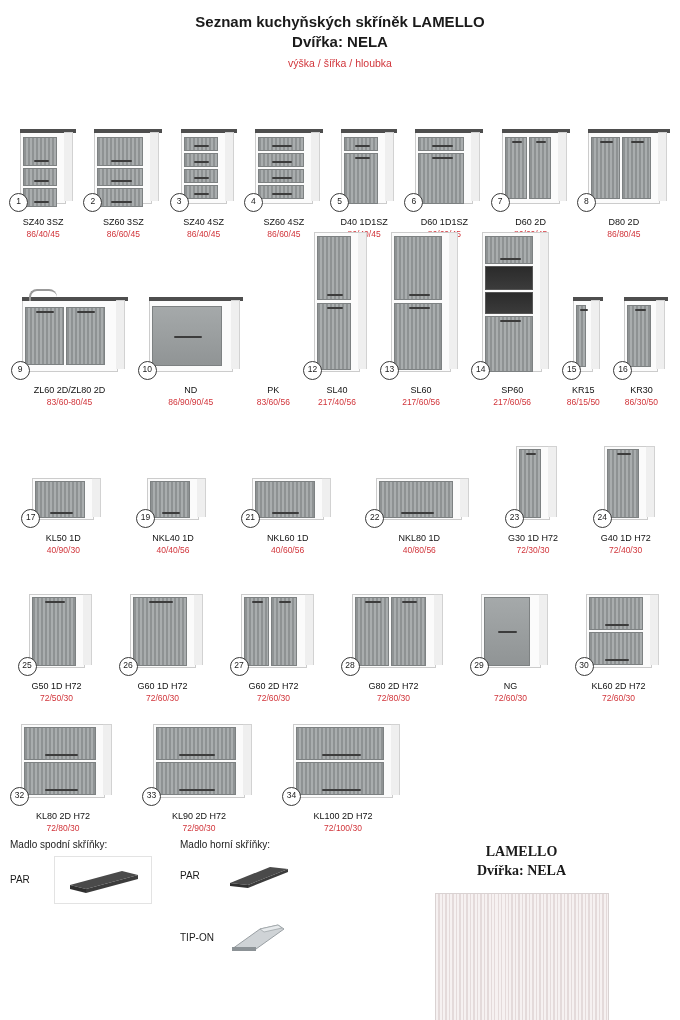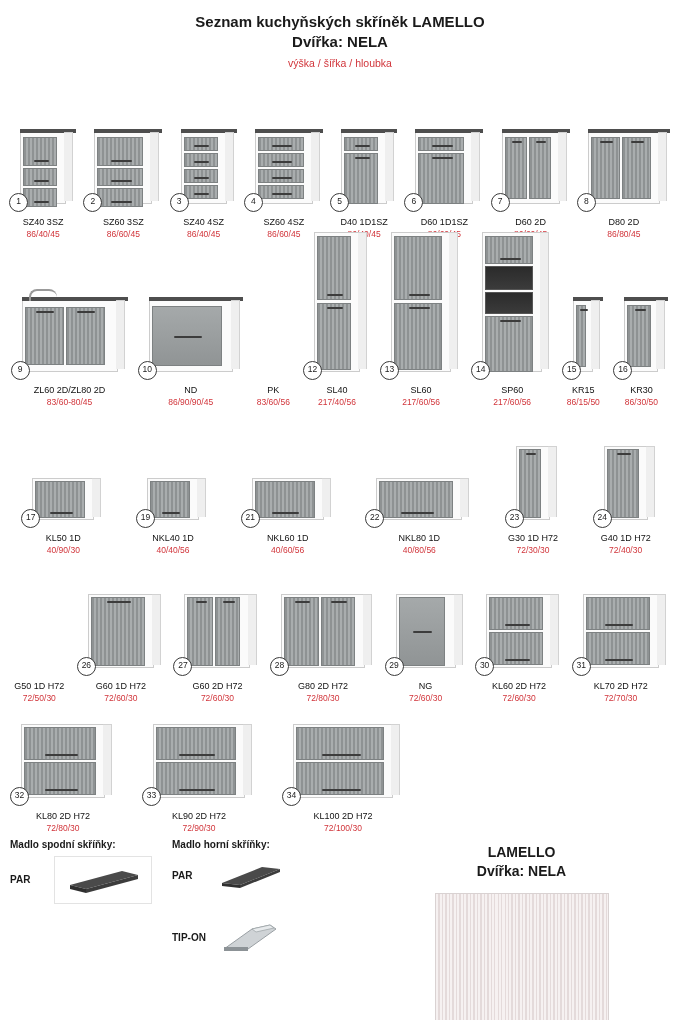--- a/index.html
+++ b/index.html
@@ -111,21 +111,21 @@
     padding:0 10px;
     box-sizing:border-box;
     margin-top:6px;
   }
   .handles-col{width:55%;}
   .sample-col{width:45%;display:flex;flex-direction:column;align-items:center;}
   .handle-head{font-size:10px;margin-bottom:6px;}
   .handle-row{display:flex;align-items:center;gap:10px;margin-bottom:6px;}
   .handle-label{font-size:10px;width:34px;text-align:left;}
   .sample-title{
-    text-align:right;font-size:14px;font-weight:bold;line-height:1.35;margin-top:4px;
+    text-align:right;font-size:14px;font-weight:bold;line-height:1.35;margin-top:4px;font-family:Liberation Serif, serif;
   }
   .sample-panel{
     width:172px;height:218px;margin-top:12px;
     border:1px solid #d9d2d2;
     background:repeating-linear-gradient(90deg,#f6f1f1 0px,#f6f1f1 2px,#e4dada 2px,#e4dada 3.5px);
   }
 </style>
 </head>
 <body>
 
@@ -481,20 +481,29 @@
           </div>
           <div style="position: absolute; right: 0px; bottom: 3px; width: 8px; height: 70px; background: rgb(239, 239, 239); border-top: 1px solid rgb(210, 210, 210); border-right: 1px solid rgb(210, 210, 210);"></div>
           <div class="badge">24</div>
         </div>
         <div class="code">G40 1D H72</div>
         <div class="dims">72/40/30</div>
       </div>
     </div>
     <div class="row" style="height: 148px;">
       <div class="cell">
+        <div class="art" style="width: 70px; height: 80px;">
+          <div class="cab" style="width: 56px; height: 74px; position: absolute; left: 7px; bottom: 0px; background: rgb(251, 251, 251); border: 1px solid rgb(204, 204, 204);">
+            <div class="door" style="position: absolute; left: 2px; top: 2px; width: 44px; height: 69px;">
+              <div class="handle" style="width: 19.8px; left: 12.32px; top: 3px;"></div>
+            </div>
+          </div>
+          <div style="position: absolute; right: 0px; bottom: 3px; width: 8px; height: 70px; background: rgb(239, 239, 239); border-top: 1px solid rgb(210, 210, 210); border-right: 1px solid rgb(210, 210, 210);"></div>
+          <div class="badge">25</div>
+        </div>
         <div class="code">G50 1D H72</div>
         <div class="dims">72/50/30</div>
       </div>
       <div class="cell">
         <div class="art" style="width: 80px; height: 80px;">
           <div class="cab" style="width: 66px; height: 74px; position: absolute; left: 7px; bottom: 0px; background: rgb(251, 251, 251); border: 1px solid rgb(204, 204, 204);">
             <div class="door" style="position: absolute; left: 2px; top: 2px; width: 54px; height: 69px;">
               <div class="handle" style="width: 24.3px; left: 15.12px; top: 3px;"></div>
             </div>
           </div>
@@ -557,36 +566,20 @@
             </div>
             <div class="door" style="position: absolute; left: 2px; top: 37px; width: 54px; height: 33px;">
               <div class="handle" style="width: 24.3px; left: 15.12px; bottom: 3px;"></div>
             </div>
           </div>
           <div style="position: absolute; right: 0px; bottom: 3px; width: 8px; height: 70px; background: rgb(239, 239, 239); border-top: 1px solid rgb(210, 210, 210); border-right: 1px solid rgb(210, 210, 210);"></div>
           <div class="badge">30</div>
         </div>
         <div class="code">KL60 2D H72</div>
         <div class="dims">72/60/30</div>
-      </div>
-      <div class="cell">
-        <div class="art" style="width: 90px; height: 80px;">
-          <div class="cab" style="width: 76px; height: 74px; position: absolute; left: 7px; bottom: 0px; background: rgb(251, 251, 251); border: 1px solid rgb(204, 204, 204);">
-            <div class="door" style="position: absolute; left: 2px; top: 2px; width: 64px; height: 33px;">
-              <div class="handle" style="width: 28.8px; left: 17.92px; bottom: 3px;"></div>
-            </div>
-            <div class="door" style="position: absolute; left: 2px; top: 37px; width: 64px; height: 33px;">
-              <div class="handle" style="width: 28.8px; left: 17.92px; bottom: 3px;"></div>
-            </div>
-          </div>
-          <div style="position: absolute; right: 0px; bottom: 3px; width: 8px; height: 70px; background: rgb(239, 239, 239); border-top: 1px solid rgb(210, 210, 210); border-right: 1px solid rgb(210, 210, 210);"></div>
-          <div class="badge">31</div>
-        </div>
-        <div class="code">KL70 2D H72</div>
-        <div class="dims">72/70/30</div>
       </div>
     </div>
     <div class="row" style="height: 130px; justify-content: flex-start; gap: 34px; padding-left: 14px;">
       <div class="cell">
         <div class="art" style="width: 98px; height: 80px;">
           <div class="cab" style="width: 84px; height: 74px; position: absolute; left: 7px; bottom: 0px; background: rgb(251, 251, 251); border: 1px solid rgb(204, 204, 204);">
             <div class="door" style="position: absolute; left: 2px; top: 2px; width: 72px; height: 33px;">
               <div class="handle" style="width: 32.4px; left: 20.16px; bottom: 3px;"></div>
             </div>
             <div class="door" style="position: absolute; left: 2px; top: 37px; width: 72px; height: 33px;">
@@ -629,21 +622,21 @@
           <div class="badge">34</div>
         </div>
         <div class="code">KL100 2D H72</div>
         <div class="dims">72/100/30</div>
       </div>
     </div>
   </div>
 
 <div class="footer">
   <div class="handles-col">
-    <div style="display:flex;gap:20px;font-weight:bold;">
+    <div style="display:flex;gap:28px;">
       <div>
         <div class="handle-head">Madlo spodní skříňky:</div>
         <div class="handle-row">
           <div class="handle-label">PAR</div>
           <div style="width:96px;height:46px;border:1px solid #e3e3e3;display:flex;align-items:center;justify-content:center;">
             <svg width="78" height="30" viewBox="0 0 78 30">
               <polygon points="6,20 58,6 74,10 22,24" fill="#4a4a4a"></polygon>
               <polygon points="6,20 22,24 22,28 6,24" fill="#2f2f2f"></polygon>
               <polygon points="22,24 74,10 74,14 22,28" fill="#3c3c3c"></polygon>
             </svg>

